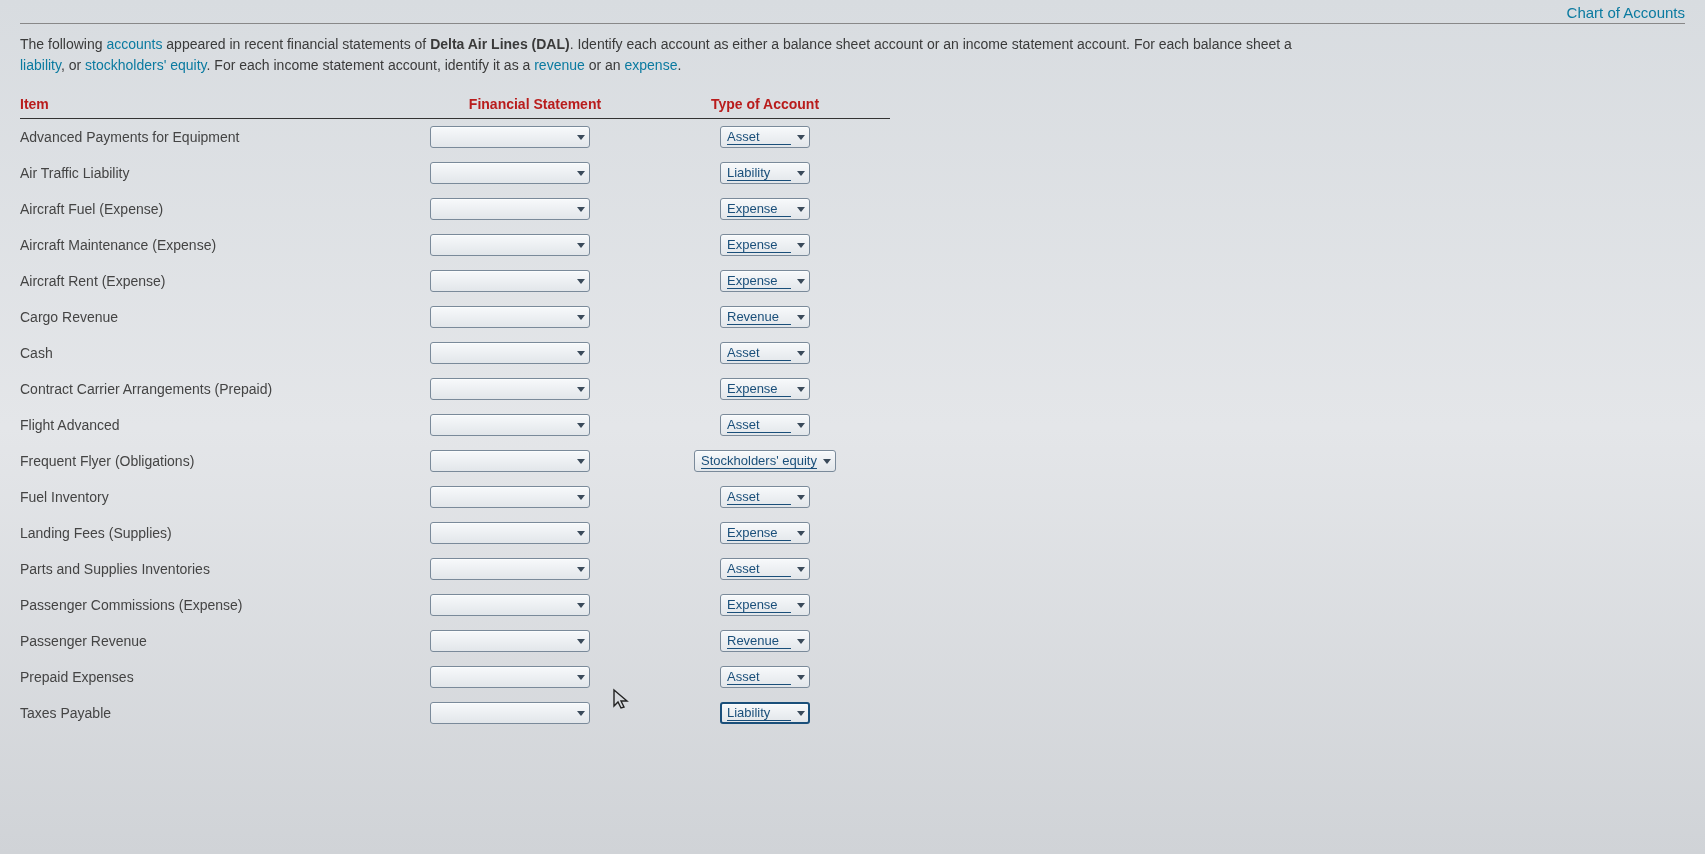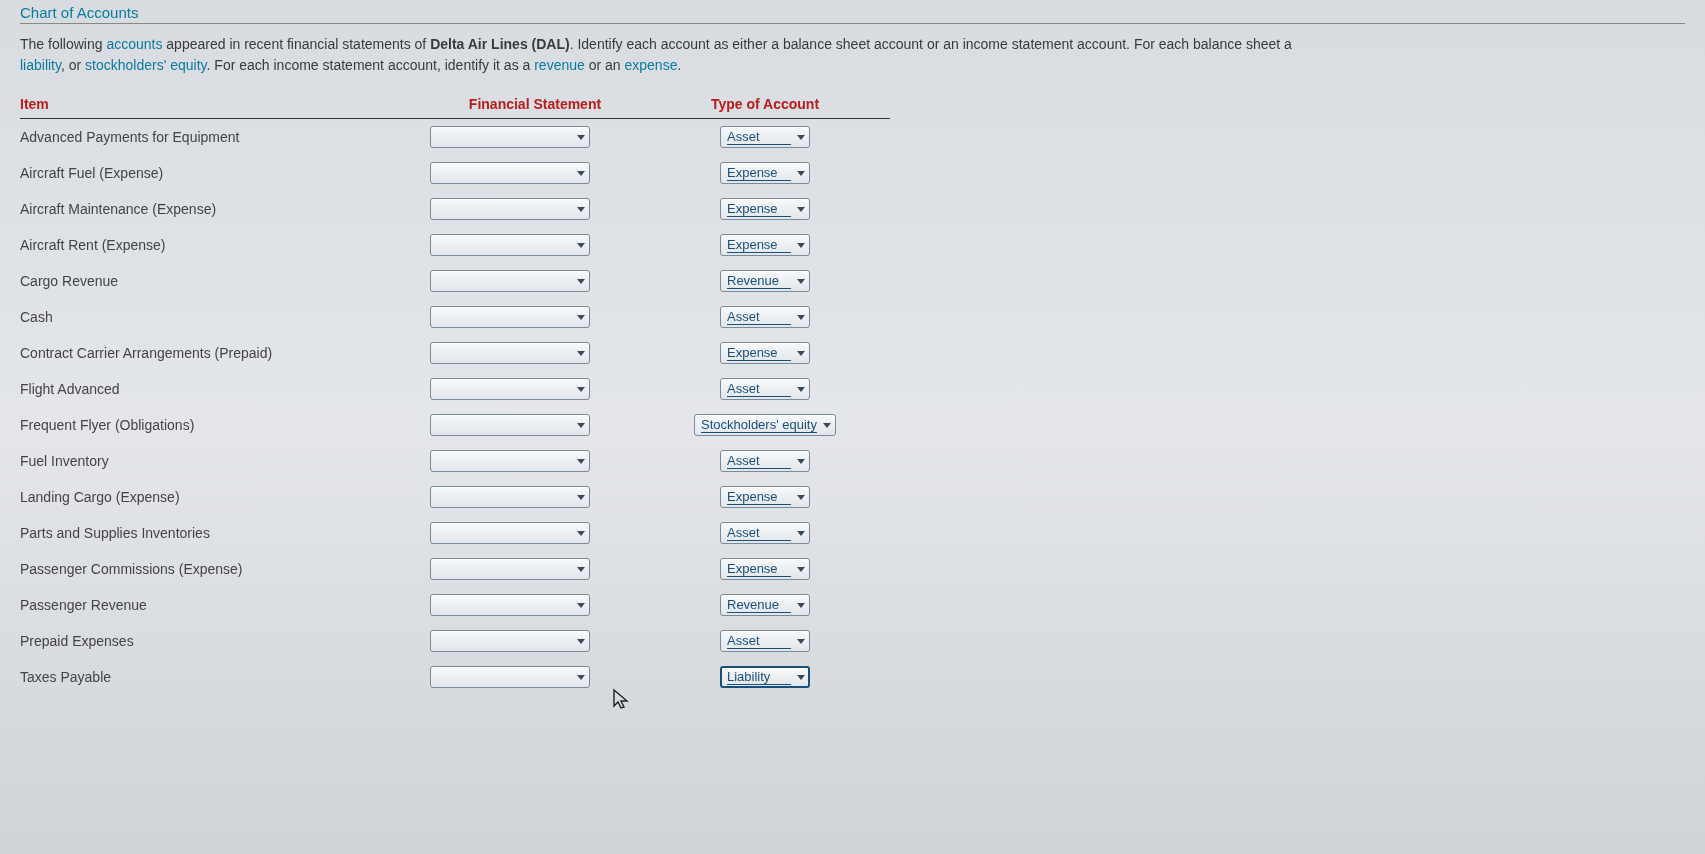--- a/index.html
+++ b/index.html
@@ -14,20 +14,21 @@
       font-size: 14px;
       color: #3a3a3a;
       min-height: 854px;
     }
     .title-bar {
       color: #0a7aa0;
       font-size: 15px;
       padding: 4px 0 2px 0;
       border-bottom: 1px solid #888;
       margin-bottom: 10px;
+      text-align: right;
     }
     .instructions {
       font-size: 14px;
       color: #3a3a3a;
       line-height: 1.5;
       margin-bottom: 16px;
     }
     .instructions .link-text {
       color: #0a7aa0;
     }
@@ -144,20 +145,31 @@
         <td class="fin-cell"><div class="dropdown wide empty">
             <span class="dd-text">&nbsp;</span>
             <span class="dd-arrow"></span>
           </div></td>
         <td class="type-cell"><div class="dropdown">
             <span class="dd-text">Asset</span>
             <span class="dd-arrow"></span>
           </div></td>
       </tr>
       <tr>
+        <td class="item-cell">Air Traffic Liability</td>
+        <td class="fin-cell"><div class="dropdown wide empty">
+            <span class="dd-text">&nbsp;</span>
+            <span class="dd-arrow"></span>
+          </div></td>
+        <td class="type-cell"><div class="dropdown">
+            <span class="dd-text">Liability</span>
+            <span class="dd-arrow"></span>
+          </div></td>
+      </tr>
+      <tr>
         <td class="item-cell">Aircraft Fuel (Expense)</td>
         <td class="fin-cell"><div class="dropdown wide empty">
             <span class="dd-text">&nbsp;</span>
             <span class="dd-arrow"></span>
           </div></td>
         <td class="type-cell"><div class="dropdown">
             <span class="dd-text">Expense</span>
             <span class="dd-arrow"></span>
           </div></td>
       </tr>
@@ -243,21 +255,21 @@
         <td class="fin-cell"><div class="dropdown wide empty">
             <span class="dd-text">&nbsp;</span>
             <span class="dd-arrow"></span>
           </div></td>
         <td class="type-cell"><div class="dropdown">
             <span class="dd-text">Asset</span>
             <span class="dd-arrow"></span>
           </div></td>
       </tr>
       <tr>
-        <td class="item-cell">Landing Cargo (Expense)</td>
+        <td class="item-cell">Landing Fees (Supplies)</td>
         <td class="fin-cell"><div class="dropdown wide empty">
             <span class="dd-text">&nbsp;</span>
             <span class="dd-arrow"></span>
           </div></td>
         <td class="type-cell"><div class="dropdown">
             <span class="dd-text">Expense</span>
             <span class="dd-arrow"></span>
           </div></td>
       </tr>
       <tr>

